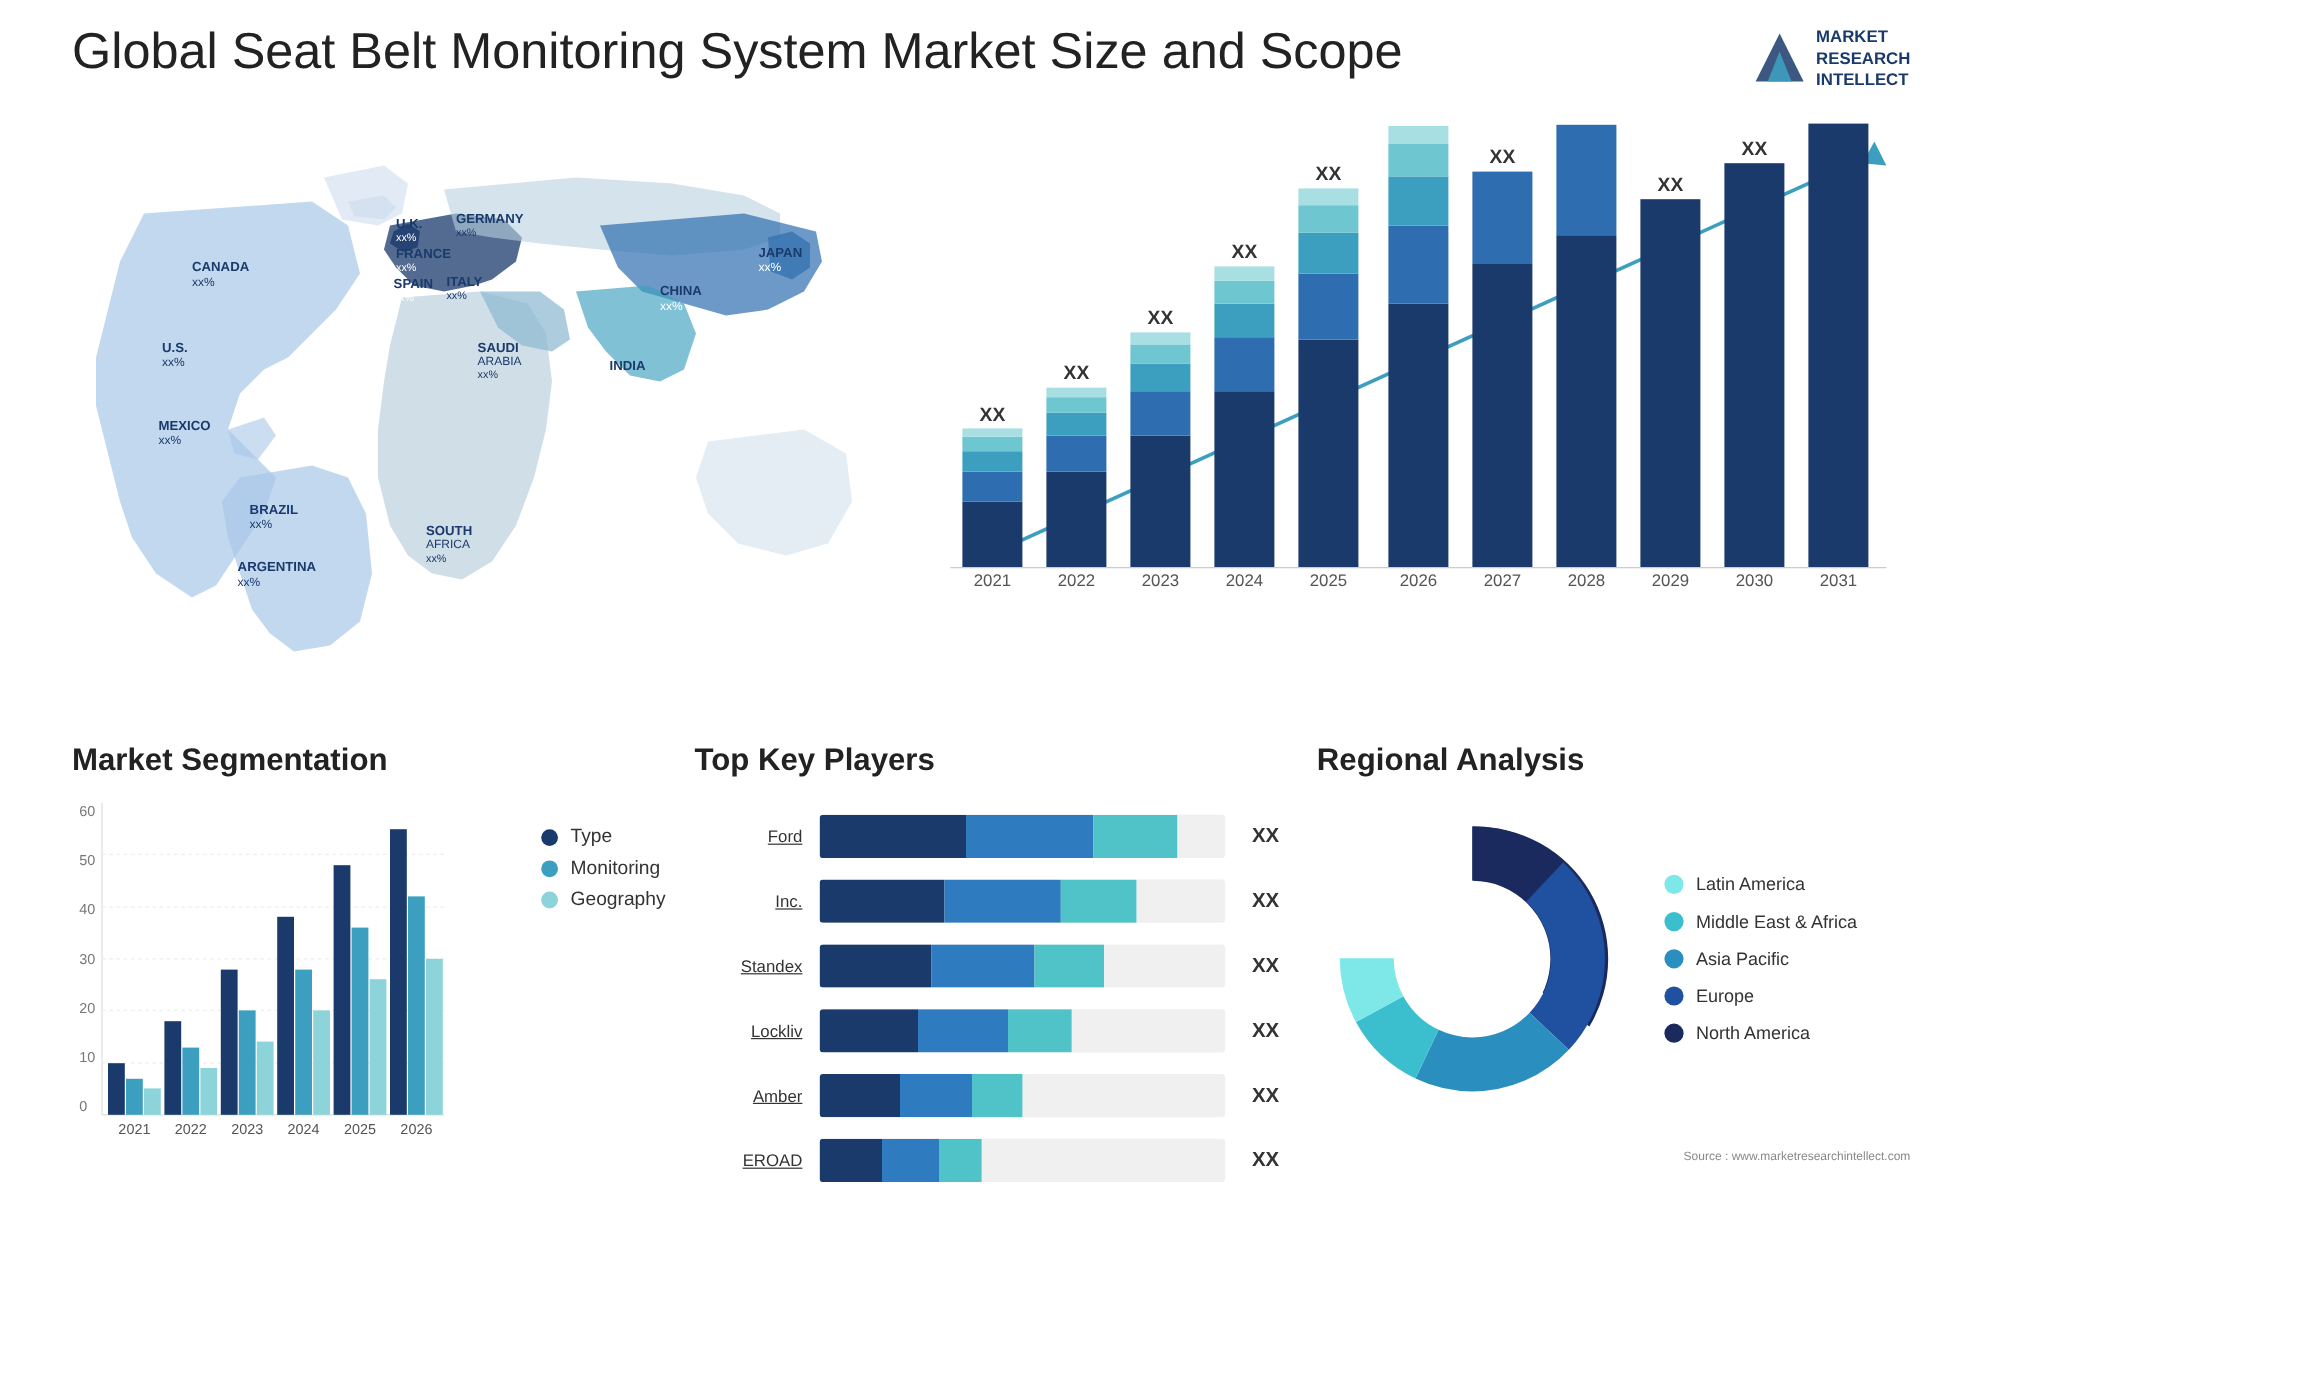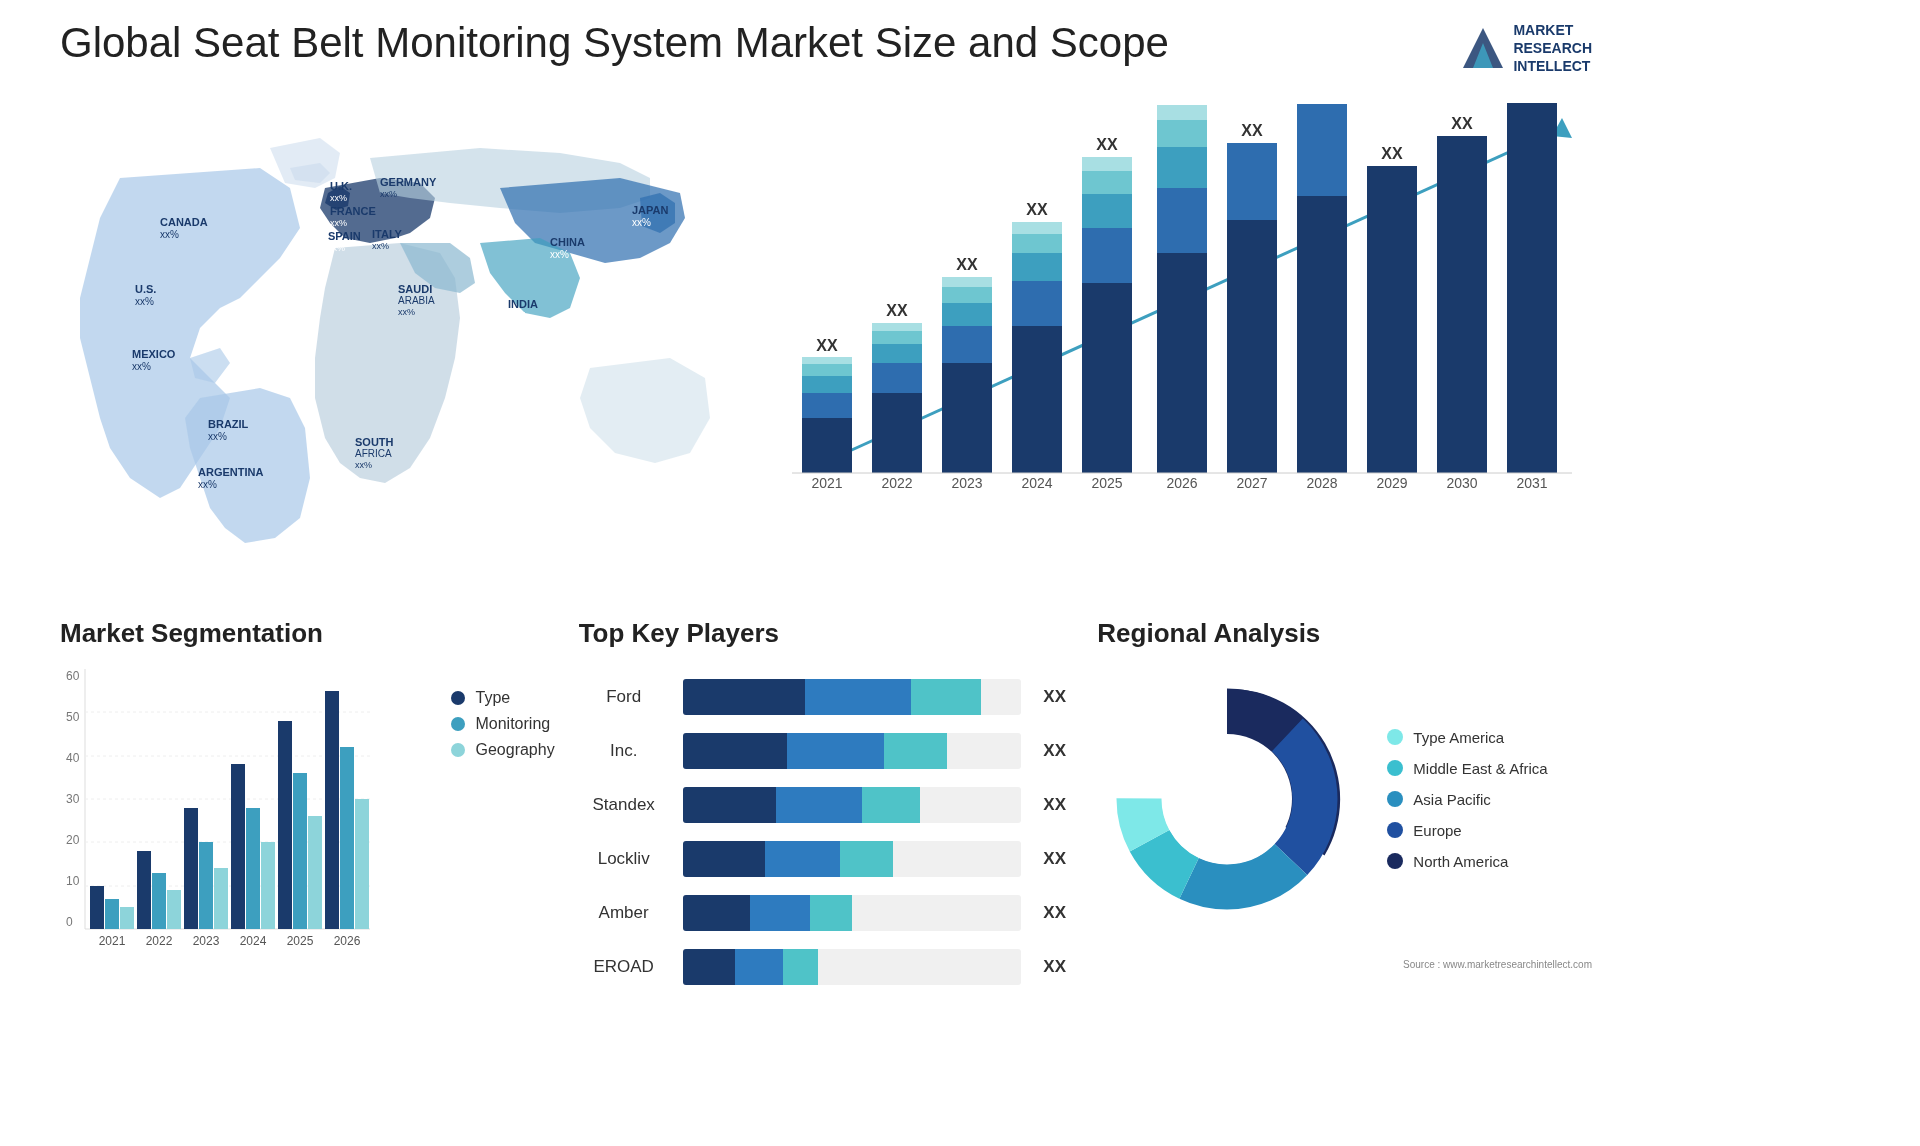--- a/index.html
+++ b/index.html
@@ -126,24 +126,25 @@
 
     .player-row {
       display: flex;
       align-items: center;
       margin-bottom: 18px;
       gap: 14px;
     }
 
     .player-name {
       width: 90px;
-      font-size: 17px;
+      font-size: 14px;
       color: #333;
-      text-align: center;
+      text-align: right;
       flex-shrink: 0;
+      text-decoration: underline;
     }
 
     .player-bar-bg {
       flex: 1;
       height: 36px;
       background: #f0f0f0;
       border-radius: 3px;
       overflow: hidden;
       position: relative;
     }
@@ -593,21 +594,21 @@
             <circle cx="130" cy="130" r="88" fill="none" stroke="#3bbfcf" stroke-width="45" stroke-dasharray="55.3 553" stroke-dashoffset="-315.2" transform="rotate(-90 130 130)"></circle>
             <circle cx="130" cy="130" r="88" fill="none" stroke="#7ee8e8" stroke-width="45" stroke-dasharray="44.2 553" stroke-dashoffset="-370.5" transform="rotate(-90 130 130)"></circle>
 
             <circle cx="130" cy="130" r="65" fill="white"></circle>
           </svg>
         </div>
 
         <div class="regional-legend">
           <div class="regional-legend-item">
             <div class="regional-legend-color" style="background:#7ee8e8;"></div>
-            <span>Type America</span>
+            <span>Latin America</span>
           </div>
           <div class="regional-legend-item">
             <div class="regional-legend-color" style="background:#3bbfcf;"></div>
             <span>Middle East &amp; Africa</span>
           </div>
           <div class="regional-legend-item">
             <div class="regional-legend-color" style="background:#2a8fbf;"></div>
             <span>Asia Pacific</span>
           </div>
           <div class="regional-legend-item">

